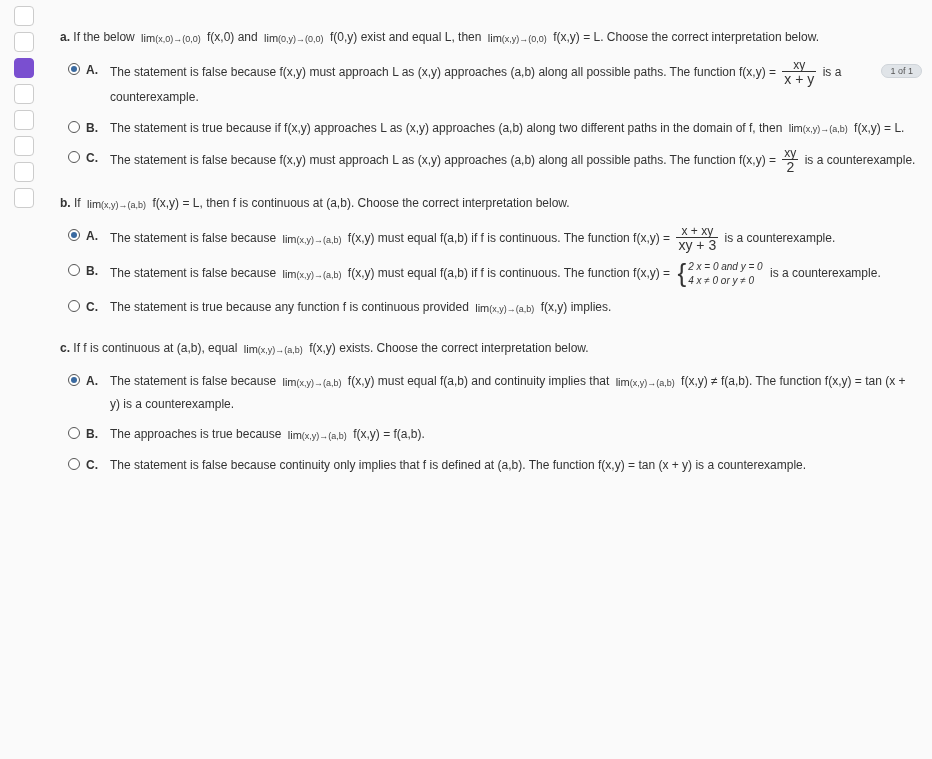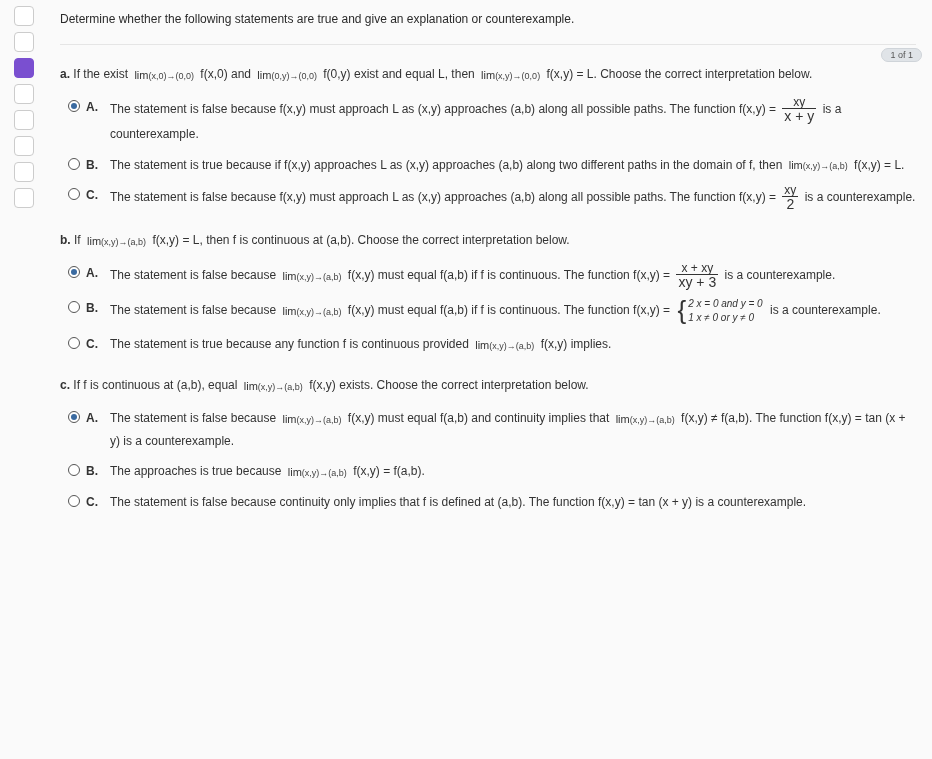--- a/index.html
+++ b/index.html
@@ -17,21 +17,21 @@
   .ctext { flex: 1; }
   .limwrap { display: inline-block; vertical-align: middle; text-align: right; margin: 0 3px; line-height: 1; }
   .limtop { font-size: 11px; }
   .limbot { font-size: 9px; color: #444; }
   .frac { display: inline-block; vertical-align: middle; text-align: center; margin: 0 3px; line-height: 1; }
   .frac .n { display: block; border-bottom: 1px solid #333; padding: 0 2px; font-size: 12px; }
   .frac .d { display: block; padding: 0 2px; font-size: 14px; }
   .piecewise { display: inline-flex; align-items: center; vertical-align: middle; margin: 0 4px; }
   .brace { font-size: 26px; color: #333; margin-right: 2px; line-height: 0.9; }
   .pieces { display: inline-block; font-size: 10px; line-height: 1.4; font-style: italic; }
-  .pill { position: absolute; right: 10px; top: 48px; font-size: 9px; background: #e0e4e8; color: #555; border-radius: 8px; padding: 1px 8px; border: 1px solid #cfd4d9; }
+  .pill { position: absolute; right: 10px; top: 64px; font-size: 9px; background: #e0e4e8; color: #555; border-radius: 8px; padding: 1px 8px; border: 1px solid #cfd4d9; }
   .sidebar { position: absolute; left: 0; top: 0; width: 48px; height: 100%; }
   .sdot { width: 20px; height: 20px; border: 1px solid #ccc; border-radius: 4px; margin: 6px auto; background: #fff; }
   .sdot.purple { background: #7a4fd0; border-color: #7a4fd0; }
   .cursor { position: absolute; font-size: 14px; color: #888; }
 </style>
 </head>
 <body>
 
 <div class="sidebar">
   <div class="sdot"></div>
@@ -39,27 +39,26 @@
   <div class="sdot purple"></div>
   <div class="sdot"></div>
   <div class="sdot"></div>
   <div class="sdot"></div>
   <div class="sdot"></div>
   <div class="sdot"></div>
 </div>
 
 <div class="page">
 
-  <div class="instr">Determine whether the following statements are true and give an explanation or counterexample.</div>
   <div class="pill">1 of 1</div>
 
   <div class="qpart">
     <span class="part-label">a.</span>
     <span class="stem">
-      <span>If the exist </span>
+      <span>If the below </span>
       <span class="limwrap"><span class="limtop">lim</span><span class="limbot">(x,0)→(0,0)</span></span>
       <span>f(x,0)</span>
       <span> and </span>
       <span class="limwrap"><span class="limtop">lim</span><span class="limbot">(0,y)→(0,0)</span></span>
       <span>f(0,y)</span>
       <span> exist and equal L, then </span>
       <span class="limwrap"><span class="limtop">lim</span><span class="limbot">(x,y)→(0,0)</span></span>
       <span>f(x,y) = L.</span>
       <span> Choose the correct interpretation below.</span>
     </span>
@@ -122,21 +121,21 @@
         <span class="clabel">B.</span>
         <span class="ctext">
           <span>The statement is false because </span>
           <span class="limwrap"><span class="limtop">lim</span><span class="limbot">(x,y)→(a,b)</span></span>
           <span>f(x,y)</span>
           <span> must equal f(a,b) if f is continuous. The function f(x,y) = </span>
           <span class="piecewise">
             <span class="brace">{</span>
             <span class="pieces">
               <span>2  x = 0 and y = 0</span><br>
-              <span>1  x ≠ 0 or y ≠ 0</span>
+              <span>4  x ≠ 0 or y ≠ 0</span>
             </span>
           </span>
           <span> is a counterexample.</span>
         </span>
       </div>
       <div class="choice">
         <span class="radio"></span>
         <span class="clabel">C.</span>
         <span class="ctext">
           <span>The statement is true because any function f is continuous provided </span>

